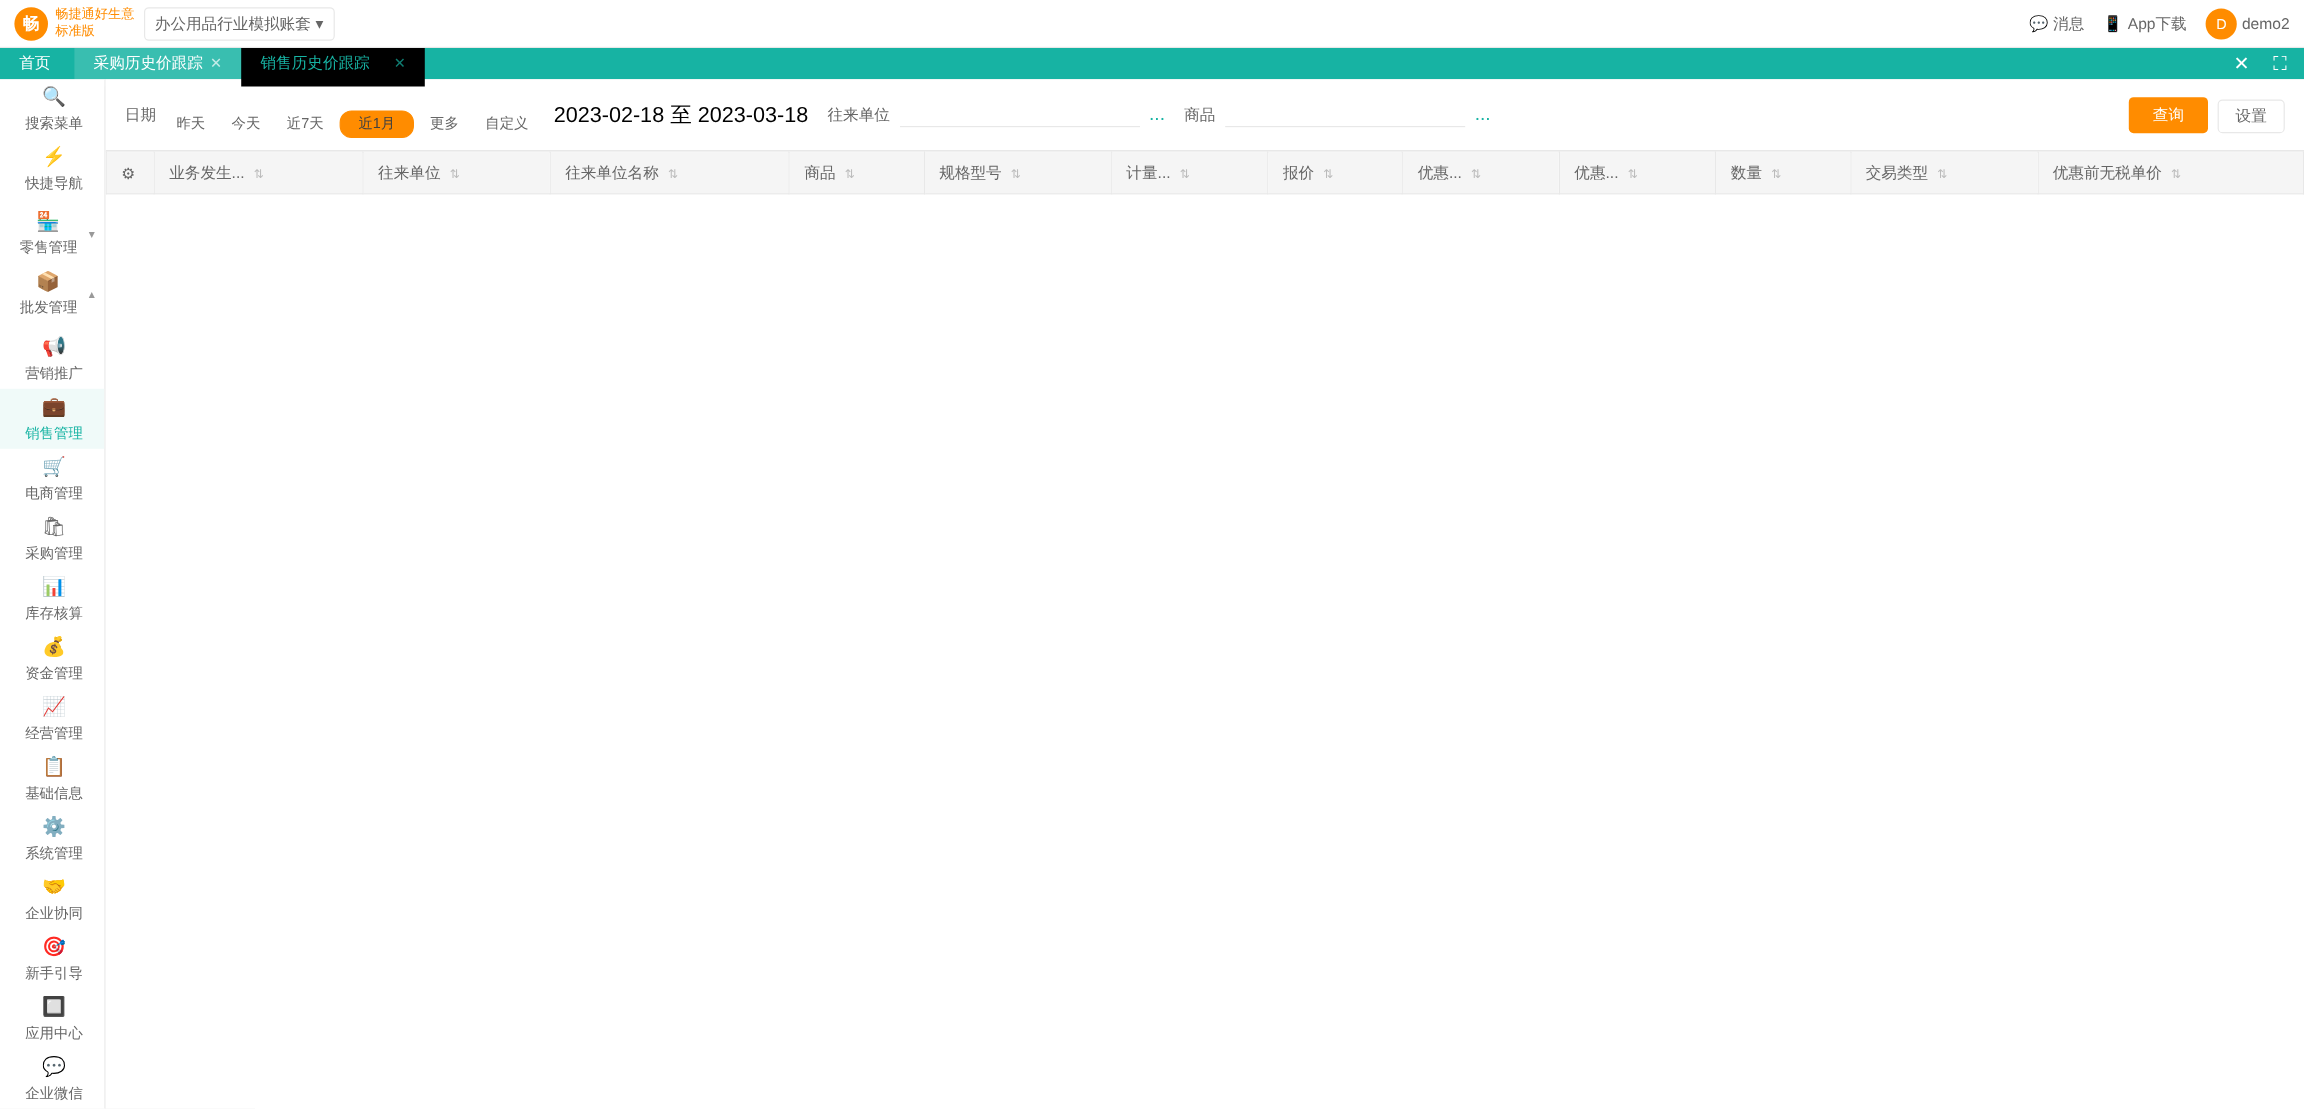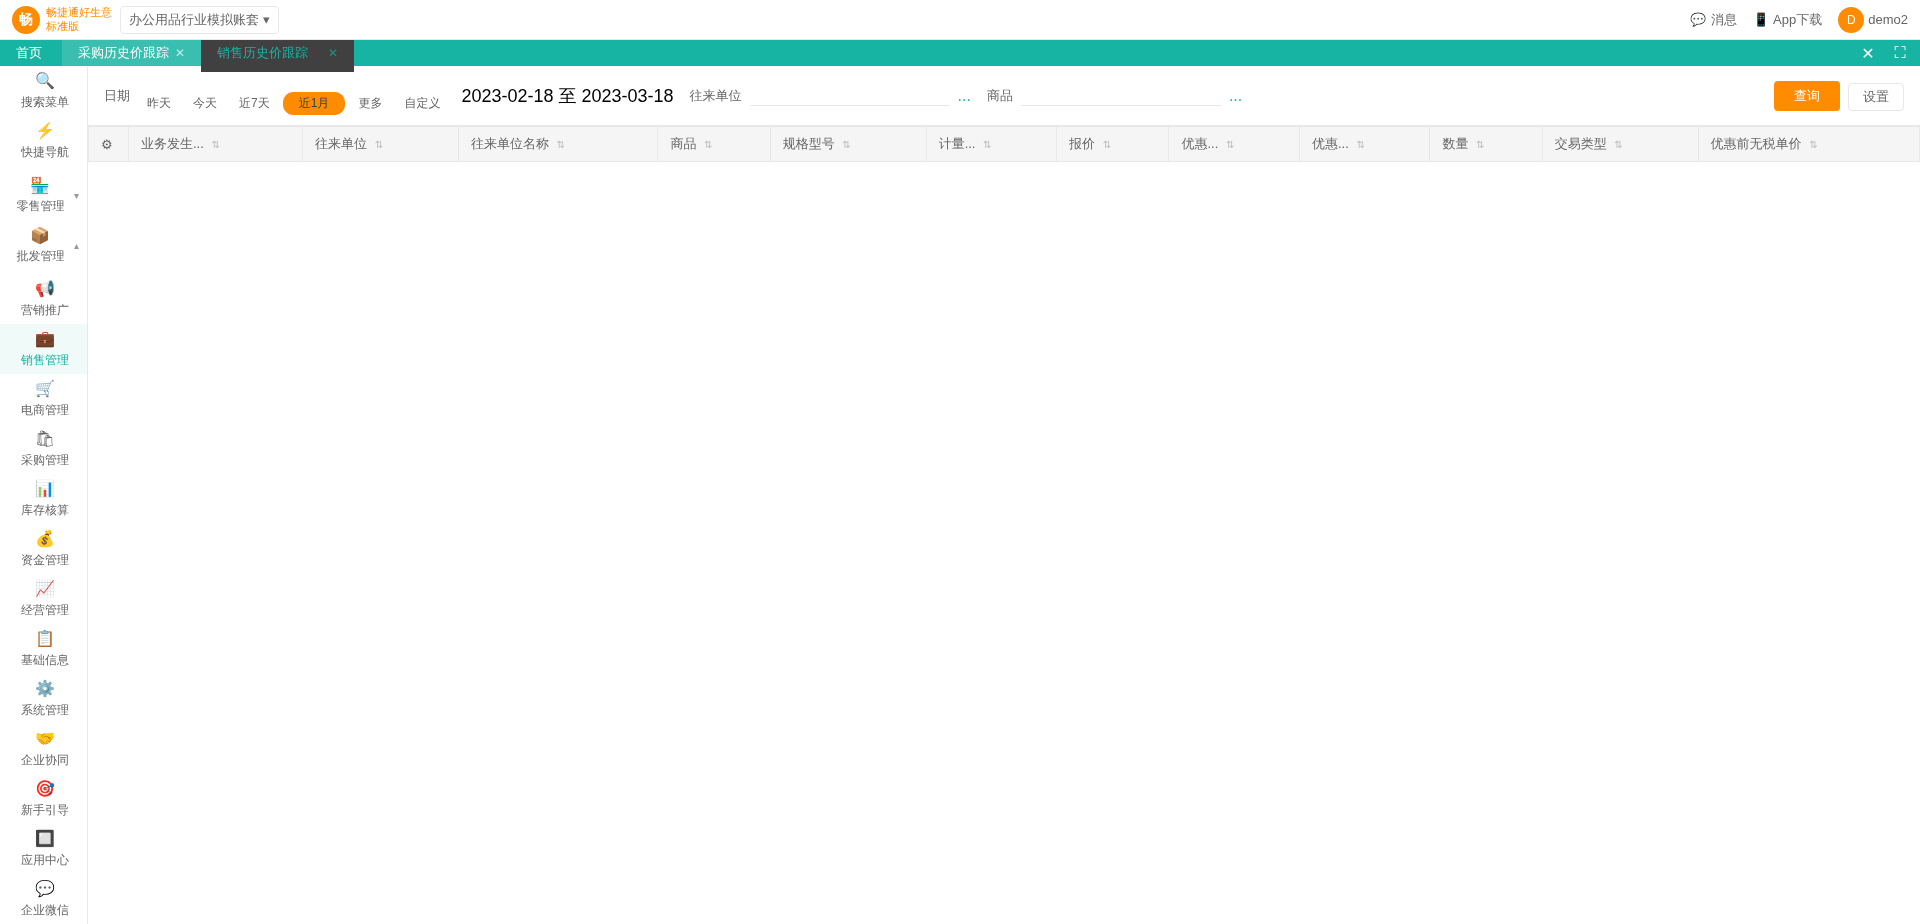--- a/index.html
+++ b/index.html
@@ -13,21 +13,21 @@
     .logo-text { font-size: 11px; color: #ff8c00; line-height: 1.2; }
     .app-selector { display: flex; align-items: center; gap: 4px; padding: 4px 8px; border: 1px solid #e8e8e8; border-radius: 4px; cursor: pointer; color: #666; font-size: 13px; }
     .top-bar-right { display: flex; align-items: center; gap: 16px; color: #666; font-size: 13px; }
     .top-bar-right-item { display: flex; align-items: center; gap: 4px; cursor: pointer; }
     .avatar { width: 26px; height: 26px; border-radius: 50%; background: #ff8c00; display: flex; align-items: center; justify-content: center; color: white; font-size: 12px; }
 
     
     .tab-bar { height: 26px; background: #17b3a3; display: flex; align-items: center; padding: 0 0; }
     .tab { display: flex; align-items: center; height: 38px; padding: 0 16px; color: #fff; font-size: 13px; cursor: pointer; position: relative; gap: 6px; }
     .tab.home { background: transparent; }
-    .tab.active { background: #404040; color: #17b3a3; border-radius: 4px 4px 0 0; gap: 20px; }
+    .tab.active { background: #000000; color: #17b3a3; border-radius: 4px 4px 0 0; gap: 20px; }
     .tab.inactive { background: rgba(255,255,255,0.15); color: #fff; border-radius: 4px 4px 0 0; margin-left: 4px; }
     .tab-close { font-size: 12px; cursor: pointer; opacity: 0.7; }
     .tab-bar-right { margin-left: auto; display: flex; align-items: center; gap: 8px; padding-right: 8px; }
     .tab-bar-btn { color: #fff; font-size: 16px; cursor: pointer; width: 24px; height: 24px; display: flex; align-items: center; justify-content: center; }
 
     
     .main-layout { display: flex; flex: 1; overflow: hidden; }
 
     
     .sidebar { width: 88px; background: #fff; border-right: 1px solid #e8e8e8; display: flex; flex-direction: column; overflow-y: auto; }

